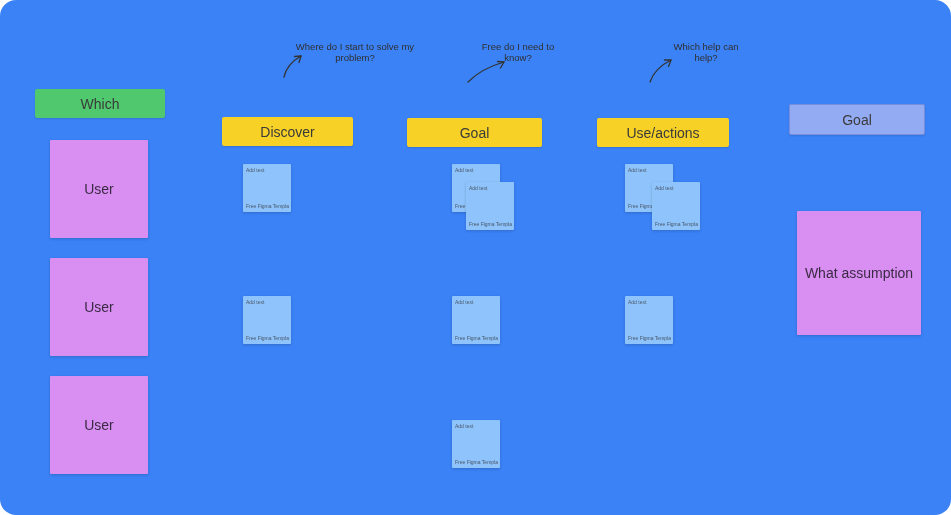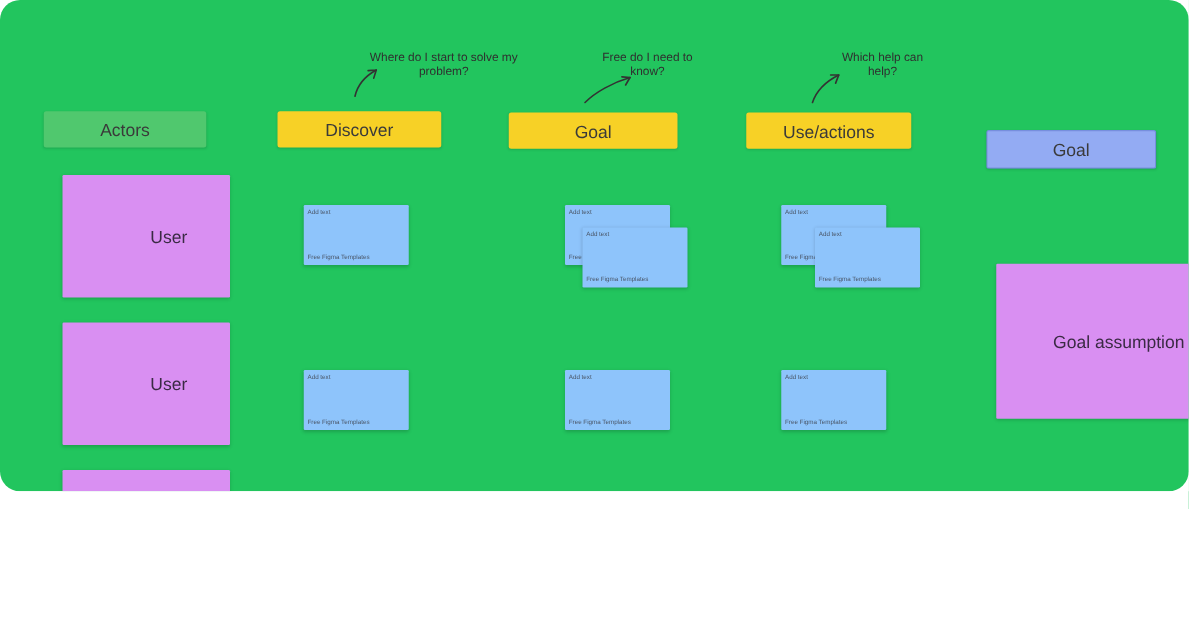--- a/index.html
+++ b/index.html
@@ -1,26 +1,26 @@
 <!DOCTYPE html>
 <html><head>
 <meta charset="utf-8">
 <style>
   html,body{margin:0;padding:0;background:#ffffff;font-family:"Liberation Sans",sans-serif;}
-  .board{position:relative;width:951px;height:393px;background:#22c55e;border-radius:16px;overflow:hidden;}
+  .board{position:relative;width:951px;height:515px;background:#3b82f6;border-radius:16px;overflow:hidden;}
 
   
   .col-header{position:absolute;height:29px;display:flex;align-items:center;justify-content:center;
     font-size:14px;color:#3a3a3a;box-shadow:0 1px 2px rgba(0,0,0,.12);border-radius:2px;}
   .hdr-green{background:#50C86E;}
-  .hdr-yellow{background:#F7D126;}
+  .hdr-yellow{background:#F7D126;margin-top:28px;}
   .hdr-blue{background:#93ABF3;border:1px solid rgba(70,90,180,.35);}
 
   
-  .note{position:absolute;box-shadow:0 1px 3px rgba(0,0,0,.18);border-radius:1px;padding-left:36px;}
+  .note{position:absolute;box-shadow:0 1px 3px rgba(0,0,0,.18);border-radius:1px;}
   .note-purple{background:#D98FF2;display:flex;align-items:center;justify-content:center;
     font-size:14px;color:#3a2a44;}
   .note-user{width:98px;height:98px;left:50px;}
   .note-goal{width:124px;height:124px;left:797px;top:211px;font-size:14px;color:#3a2a44;}
   .note-blue{width:48px;height:48px;background:#8EC4FB;}
   .note-top{position:absolute;top:3px;left:3px;right:2px;font-size:5px;line-height:6px;color:#4a5668;}
   .note-author{position:absolute;bottom:3px;left:3px;right:2px;font-size:5px;line-height:6px;color:#4a5668;white-space:nowrap;overflow:hidden;}
 
   
   .annotation{position:absolute;font-size:9.5px;line-height:11px;color:#2f2f2f;text-align:center;}
@@ -43,38 +43,38 @@
     <path d="M2,24 C10,16 24,8 38,4"></path>
     <path d="M38,4 L31.5,3.5 M38,4 L34.5,10"></path>
   </svg>
 
   <div class="annotation" style="left:663px;top:41px;width:86px;">Which help can help?</div>
   <svg class="arrow" style="left:648px;top:56px;" width="28" height="28" viewBox="0 0 28 28">
     <path d="M2,26 C5,17 13,9 23,4"></path>
     <path d="M23,4 L16.5,4 M23,4 L20.5,10.5"></path>
   </svg>
 
-  <div class="col-header hdr-green" style="left:35px;top:89px;width:130px;">Actors</div>
+  <div class="col-header hdr-green" style="left:35px;top:89px;width:130px;">Which</div>
   <div class="col-header hdr-yellow" style="left:222px;top:89px;width:131px;">Discover</div>
   <div class="col-header hdr-yellow" style="left:407px;top:90px;width:135px;">Goal</div>
   <div class="col-header hdr-yellow" style="left:597px;top:90px;width:132px;">Use/actions</div>
   <div class="col-header hdr-blue" style="left:789px;top:88px;width:134px;margin-top:16px;">Goal</div>
 
   <div class="note note-purple note-user" style="top:140px;">
     <span>User</span>
   </div>
   <div class="note note-purple note-user" style="top:258px;">
     <span>User</span>
   </div>
   <div class="note note-purple note-user" style="top:376px;">
     <span>User</span>
   </div>
 
   <div class="note note-purple note-goal">
-    <span>Goal assumption</span>
+    <span>What assumption</span>
   </div>
 
   <div class="note note-blue" style="left:243px;top:164px;">
     <span class="note-top">Add text</span>
     <span class="note-author">Free Figma Templates</span>
   </div>
   <div class="note note-blue" style="left:243px;top:296px;">
     <span class="note-top">Add text</span>
     <span class="note-author">Free Figma Templates</span>
   </div>

